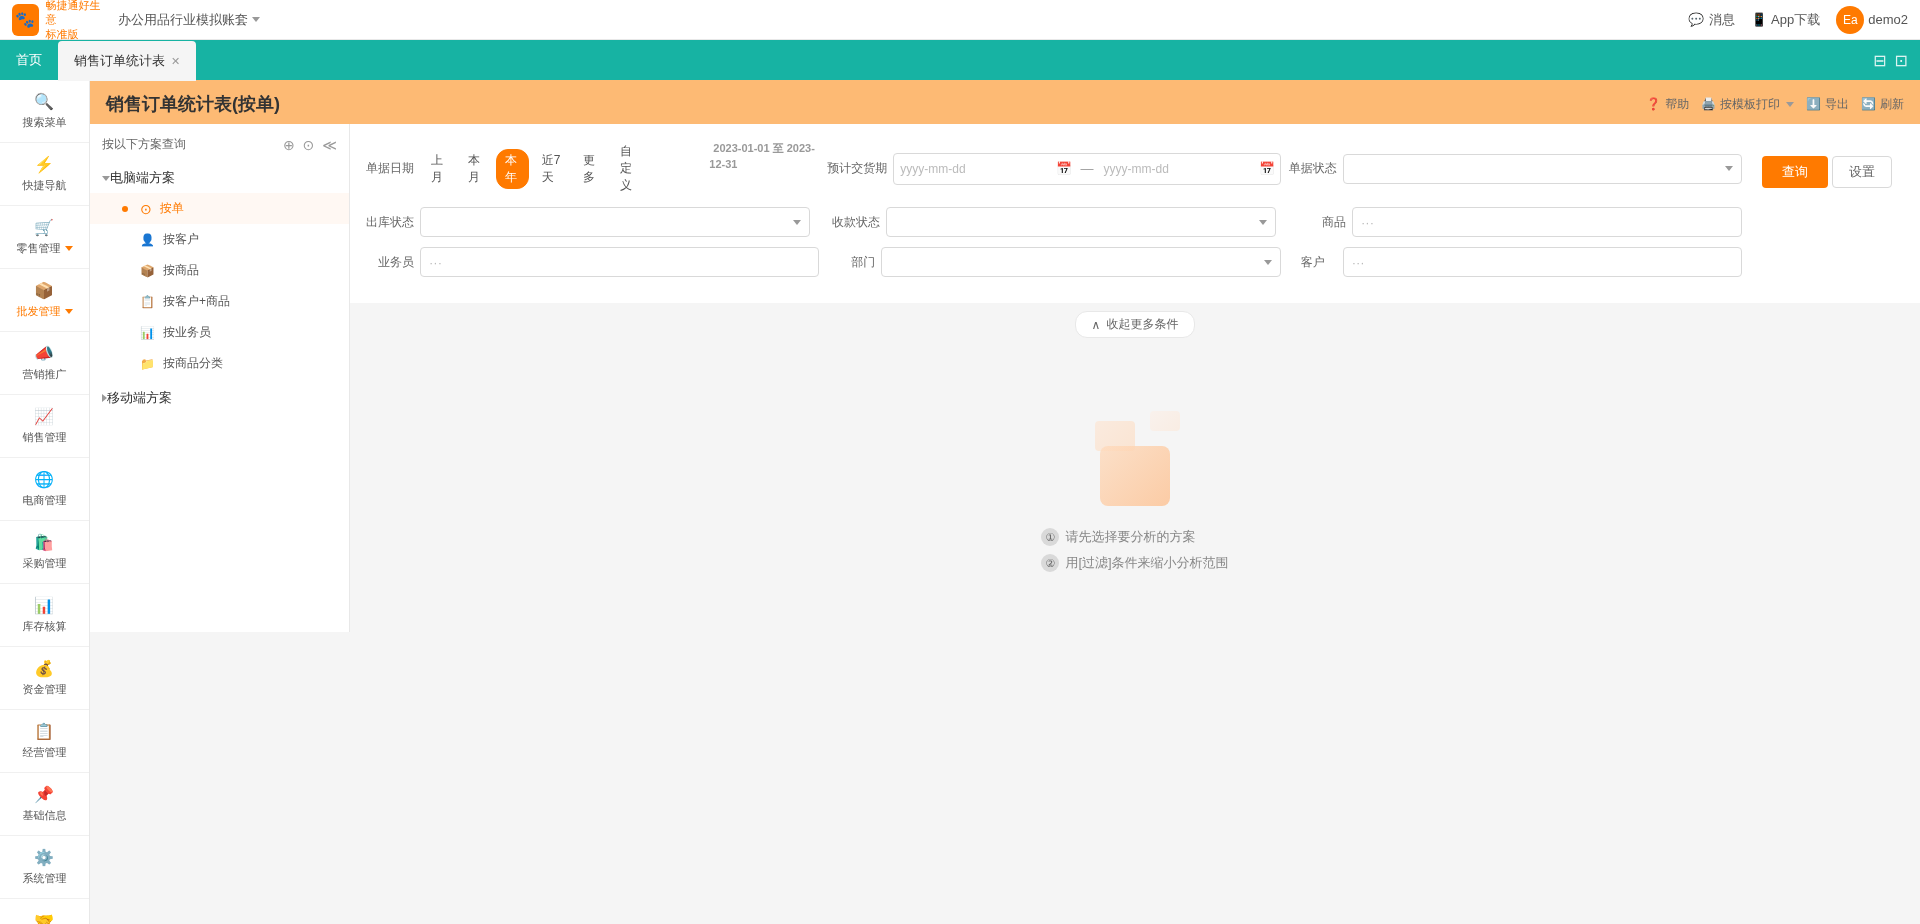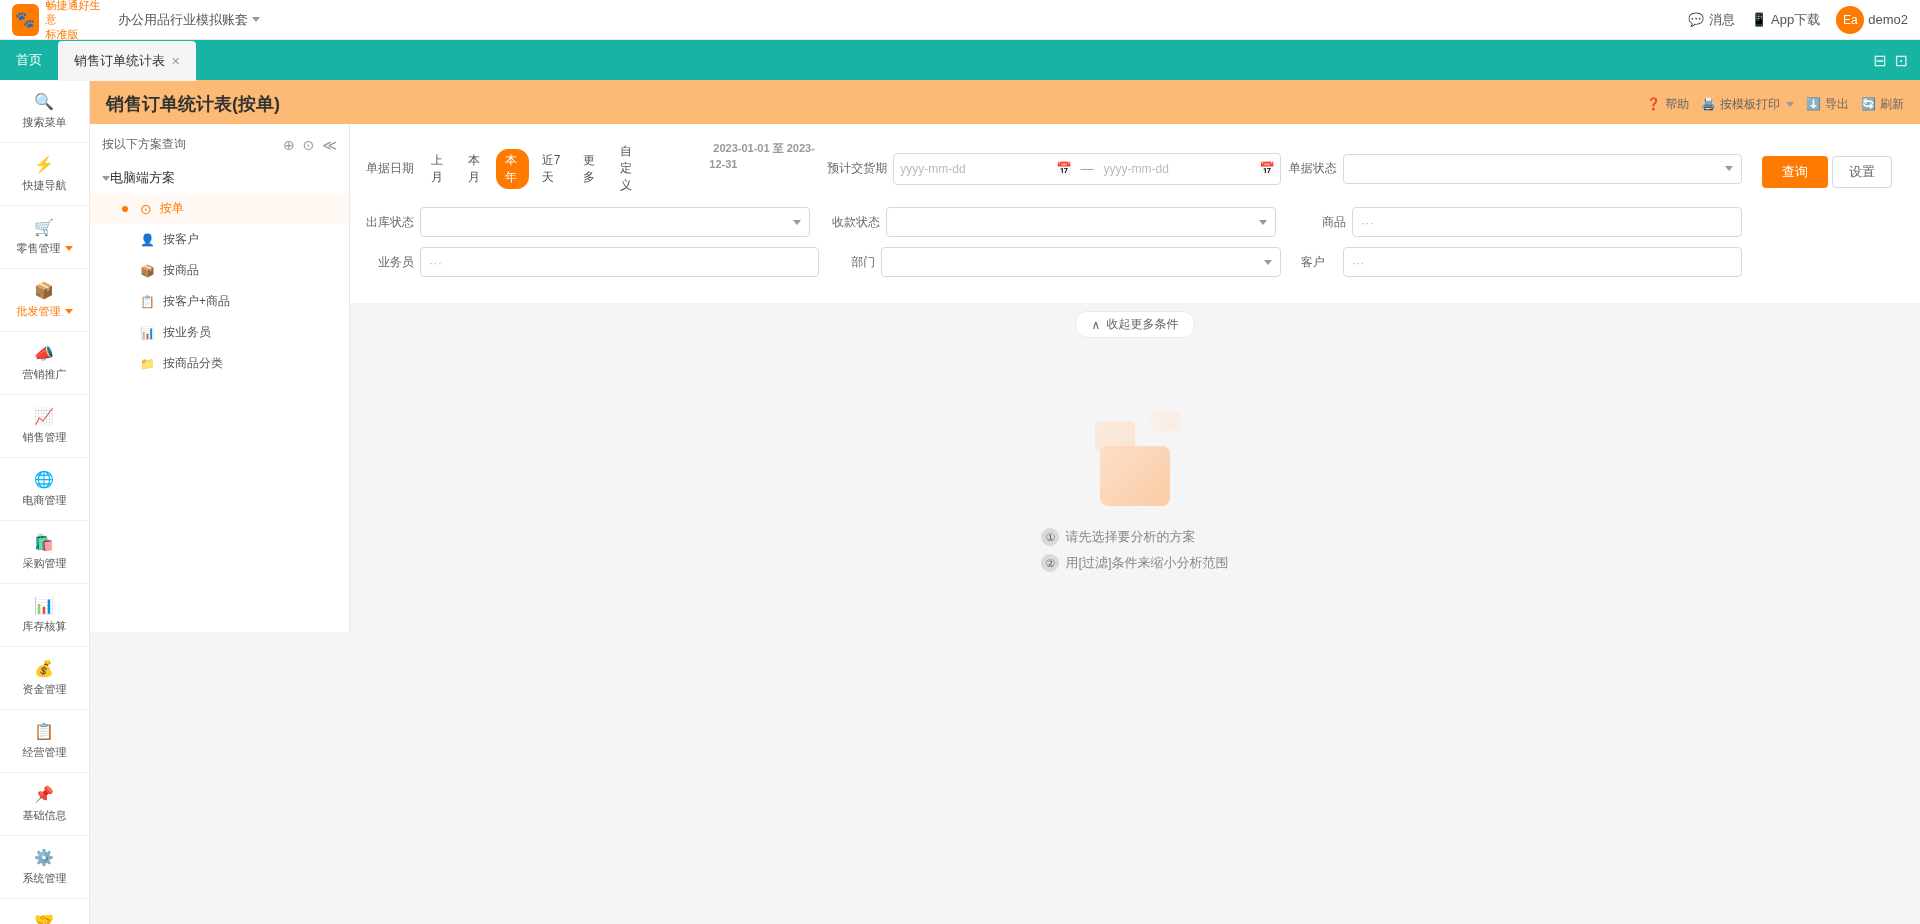--- a/index.html
+++ b/index.html
@@ -282,20 +282,26 @@
             <span style="font-size:12px;color:#aaa;">📊</span>
             <span>按业务员</span>
           </div>
           <div class="scheme-item">
             <span style="width:10px;"></span>
             <span style="font-size:12px;color:#aaa;">📁</span>
             <span>按商品分类</span>
           </div>
         </div>
 
+        <div class="scheme-group">
+          <div class="scheme-group-header">
+            <span class="triangle-right"></span>
+            <span>移动端方案</span>
+          </div>
+        </div>
       </div>
 
       <div class="right-panel">
 
         <div class="filter-section">
 
           <div style="display:flex; align-items:flex-start; gap:8px; margin-bottom:10px;">
             <div style="flex:1;">
 
               <div style="display:grid; grid-template-columns: 1fr 1fr 1fr; gap:8px; margin-bottom:10px; align-items:center;">

